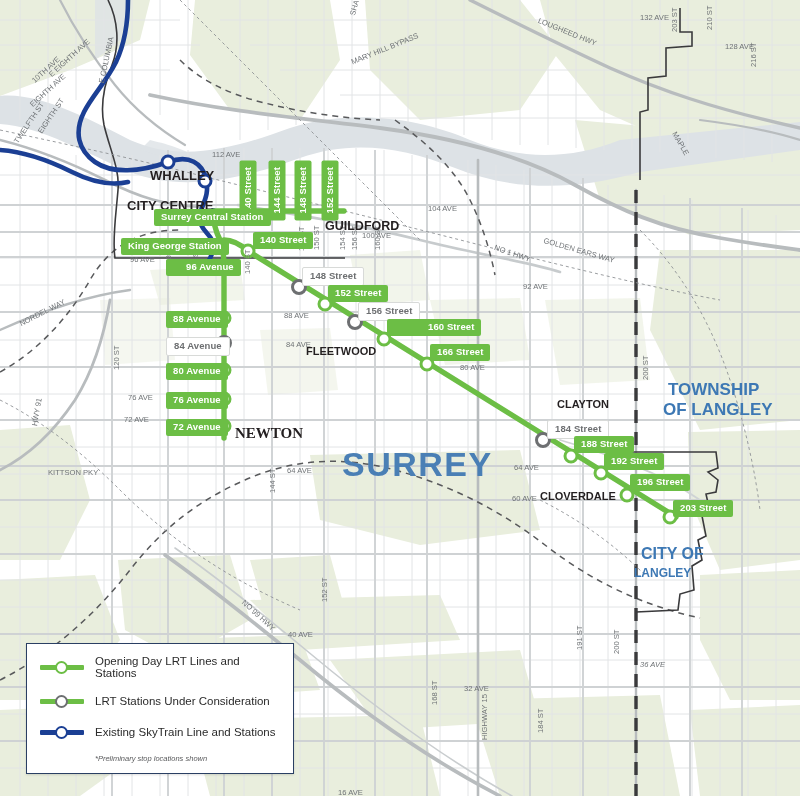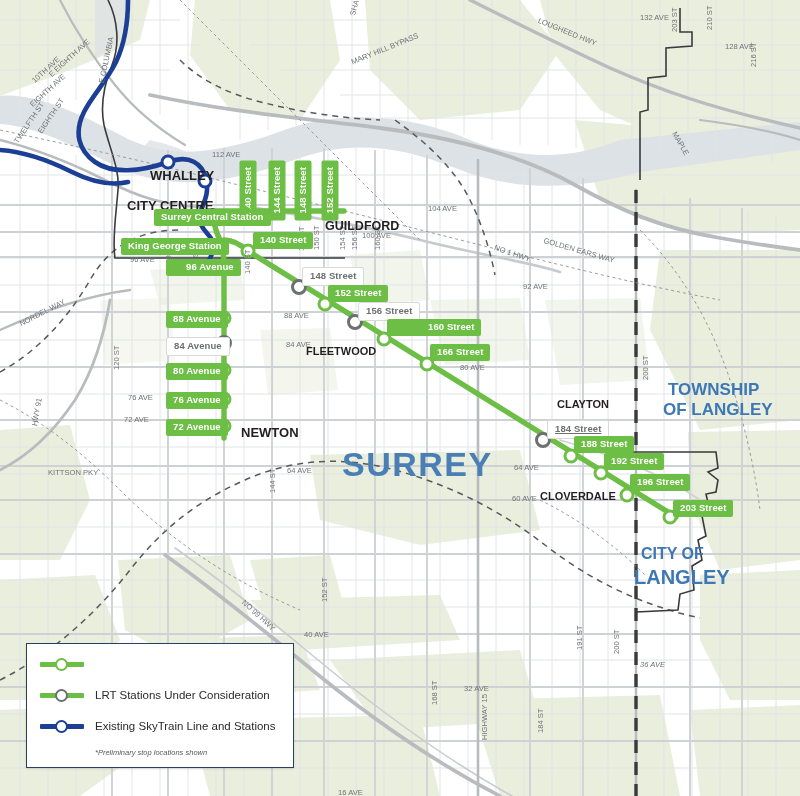--- a/index.html
+++ b/index.html
@@ -288,80 +288,81 @@
       <div class="street" style="left: 338px; top: 250px; transform: rotate(-90deg); transform-origin: left top;">154 ST</div>
       <div class="street" style="left: 350px; top: 250px; transform: rotate(-90deg); transform-origin: left top;">156 ST</div>
       <div class="street" style="left: 373px; top: 250px; transform: rotate(-90deg); transform-origin: left top;">160 ST</div>
       <div class="street" style="left: 460px; top: 363px;">80 AVE</div>
       <div class="street" style="left: 287px; top: 466px;">64 AVE</div>
       <div class="street" style="left: 514px; top: 463px;">64 AVE</div>
       <div class="street" style="left: 512px; top: 494px;">60 AVE</div>
       <div class="street" style="left: 268px; top: 493px; transform: rotate(-90deg); transform-origin: left top;">144 ST</div>
       <div class="street" style="left: 320px; top: 602px; transform: rotate(-90deg); transform-origin: left top;">152 ST</div>
       <div class="street" style="left: 246px; top: 598px; transform: rotate(42deg); transform-origin: left top;">NO 99 HWY</div>
-      <div class="street" style="left: 304px; top: 630px;">40 AVE</div>
+      <div class="street" style="left: 288px; top: 630px;">40 AVE</div>
       <div class="street" style="left: 464px; top: 684px;">32 AVE</div>
       <div class="street" style="left: 430px; top: 705px; transform: rotate(-90deg); transform-origin: left top;">168 ST</div>
       <div class="street" style="left: 480px; top: 740px; transform: rotate(-90deg); transform-origin: left top;">HIGHWAY 15</div>
       <div class="street" style="left: 536px; top: 733px; transform: rotate(-90deg); transform-origin: left top;">184 ST</div>
       <div class="street" style="left: 612px; top: 654px; transform: rotate(-90deg); transform-origin: left top;">200 ST</div>
       <div class="street" style="left: 338px; top: 788px;">16 AVE</div>
       <div class="street" style="left: 641px; top: 380px; transform: rotate(-90deg); transform-origin: left top;">200 ST</div>
       <div class="street" style="left: 575px; top: 650px; transform: rotate(-90deg); transform-origin: left top;">191 ST</div>
       <div class="street" style="left: 640px; top: 660px; font-style: italic;">36 AVE</div>
       <div class="street" style="left: 678px; top: 130px; transform: rotate(60deg); transform-origin: left top;">MAPLE</div>
     </div>
   <div id="place-labels">
       <div class="place" style="left: 150px; top: 168px; font-size: 13px;">WHALLEY</div>
       <div class="place" style="left: 127px; top: 198px; font-size: 13px;">CITY CENTRE</div>
       <div class="place" style="left: 325px; top: 219px; font-size: 12.5px;">GUILDFORD</div>
-      <div class="place" style="left: 241px; top: 425px; font-size: 13px;">NEWTON</div>
+      <div class="place" style="left: 235px; top: 425px; font-size: 15px; font-family: Liberation Serif, serif;">NEWTON</div>
       <div class="place" style="left: 306px; top: 345px; font-size: 11px;">FLEETWOOD</div>
       <div class="place" style="left: 557px; top: 398px; font-size: 11px;">CLAYTON</div>
       <div class="place" style="left: 540px; top: 490px; font-size: 11px;">CLOVERDALE</div>
       <div class="place big" style="left: 342px; top: 445px; font-size: 34px; letter-spacing: 1.5px;">SURREY</div>
       <div class="place blue" style="left: 668px; top: 380px; font-size: 17px;">TOWNSHIP</div>
       <div class="place blue" style="left: 663px; top: 400px; font-size: 17px;">OF LANGLEY</div>
       <div class="place blue" style="left: 641px; top: 545px; font-size: 16px;">CITY OF</div>
-      <div class="place blue" style="left: 634px; top: 566px; font-size: 20px;">LANGLEY</div>
+      <div class="place blue" style="left: 634px; top: 566px; font-size: 12px;">LANGLEY</div>
     </div>
   <div id="pill-labels">
       <div class="pill vert" style="left: 240px; top: 160px;">140 Street</div>
       <div class="pill vert" style="left: 269px; top: 160px;">144 Street</div>
       <div class="pill vert" style="left: 295px; top: 160px;">148 Street</div>
       <div class="pill vert" style="left: 322px; top: 160px;">152 Street</div>
       <div class="pill" style="left: 121px; top: 209px; margin-left: 33px;">Surrey Central Station</div>
       <div class="pill" style="left: 121px; top: 238px;">King George Station</div>
       <div class="pill" style="left: 166px; top: 259px; padding-left: 20px;">96 Avenue</div>
       <div class="pill" style="left: 166px; top: 311px;">88 Avenue</div>
       <div class="pill consider" style="left: 166px; top: 337px;">84 Avenue</div>
       <div class="pill" style="left: 166px; top: 363px;">80 Avenue</div>
       <div class="pill" style="left: 166px; top: 392px;">76 Avenue</div>
       <div class="pill" style="left: 166px; top: 419px;">72 Avenue</div>
       <div class="pill" style="left: 253px; top: 232px;">140 Street</div>
       <div class="pill consider" style="left: 302px; top: 267px;">148 Street</div>
       <div class="pill" style="left: 328px; top: 285px;">152 Street</div>
       <div class="pill consider" style="left: 358px; top: 302px;">156 Street</div>
       <div class="pill" style="left: 387px; top: 319px; padding-left: 41px;">160 Street</div>
       <div class="pill" style="left: 430px; top: 344px;">166 Street</div>
-      <div class="pill consider" style="left: 547px; top: 420px; text-decoration: underline;">184 Street</div>
+      <div class="pill consider" style="left: 547px; top: 420px;">184 Street</div>
       <div class="pill" style="left: 574px; top: 436px;">188 Street</div>
       <div class="pill" style="left: 604px; top: 453px;">192 Street</div>
       <div class="pill" style="left: 630px; top: 474px;">196 Street</div>
       <div class="pill" style="left: 673px; top: 500px;">203 Street</div>
     </div>
 
   <div id="legend">
     <div class="lg-body">
 
       <div class="lg-row">
         <span class="lg-sym">
           <span class="bar" style="background:#6cbe45"></span>
           <span class="dot" style="border-color:#6cbe45"></span>
         </span>
+        <span class="lg-txt">Opening Day LRT Lines and Stations</span>
       </div>
 
       <div class="lg-row">
         <span class="lg-sym">
           <span class="bar" style="background:#6cbe45"></span>
           <span class="dot" style="border-color:#6d6f71"></span>
         </span>
         <span class="lg-txt">LRT Stations Under Consideration</span>
       </div>
 

